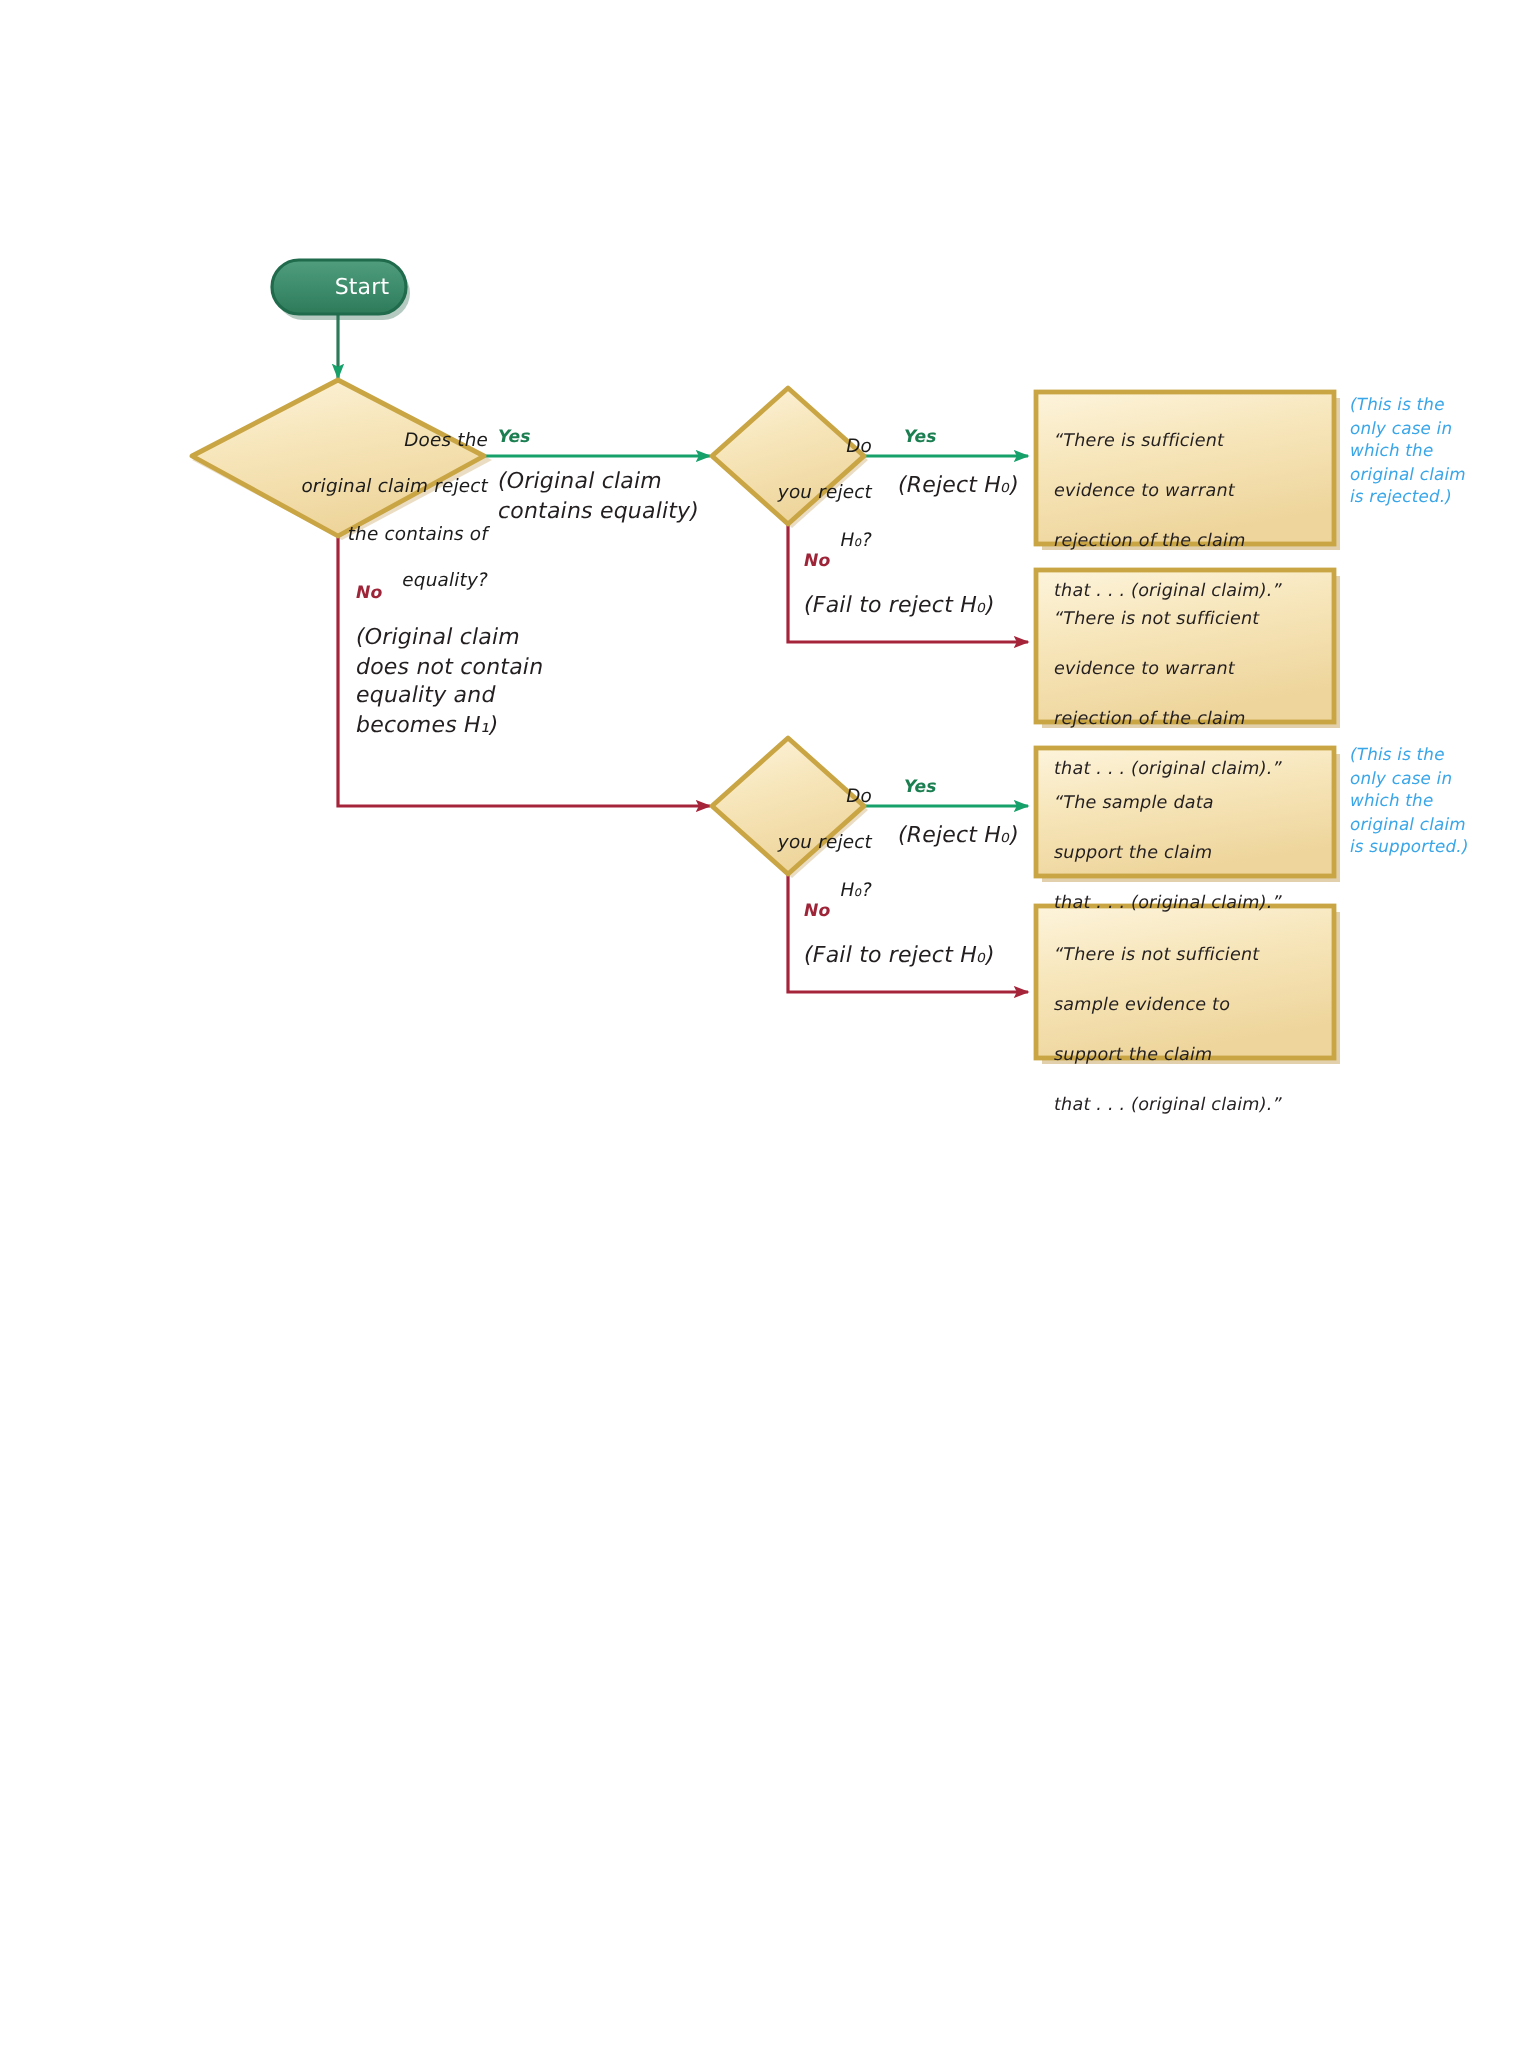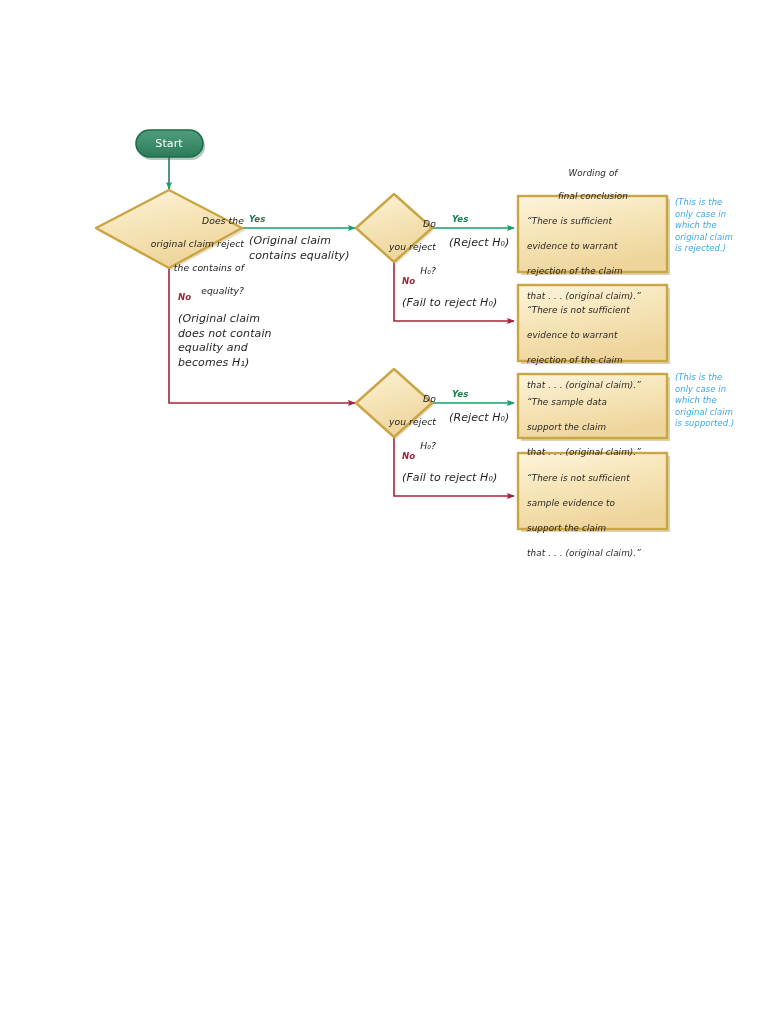--- a/index.html
+++ b/index.html
@@ -190,21 +190,21 @@
     </g>
 
     <g>
       <rect x="521" y="456" width="149" height="76" fill="#b98f3a" opacity="0.42"></rect>
       <rect x="518" y="453" width="149" height="76" fill="url(#shapeGrad)" stroke="#c9a544" stroke-width="2.4"></rect>
     </g>
   </svg>
 
   <div class="layer">
 
-    <div class="txt start-label" style="left:134px; top:137px;">Start</div>
+    <div class="txt start-label" style="left:146px; top:137px;">Start</div>
 
     <div class="txt diamond-label" style="left:94px; top:203px; width:150px;">
       <div>Does the</div>
       <div>original claim reject</div>
       <div>the contains of</div>
       <div>equality?</div>
     </div>
 
     <div class="txt diamond-label" style="left:352px; top:206px; width:84px;">
       <div>Do</div>
@@ -233,24 +233,20 @@
 
     <div class="txt branch-no" style="left:402px; top:276px;">No</div>
     <div class="txt branch-sub" style="left:402px; top:296px; width:112px;">(Fail to reject H₀)</div>
 
     <div class="txt branch-yes" style="left:452px; top:389px;">Yes</div>
     <div class="txt branch-sub" style="left:449px; top:411px; width:76px;">(Reject H₀)</div>
 
     <div class="txt branch-no" style="left:402px; top:451px;">No</div>
     <div class="txt branch-sub" style="left:402px; top:471px; width:112px;">(Fail to reject H₀)</div>
 
-    <div class="txt col-header" style="left:518px; top:156px;">
-      <div>Wording of</div>
-      <div>final conclusion</div>
-    </div>
 
     <div class="txt box-text" style="left:527px; top:203px; width:136px;">
       <div>“There is sufficient</div>
       <div>evidence to warrant</div>
       <div>rejection of the claim</div>
       <div>that . . . (original claim).”</div>
     </div>
 
     <div class="txt box-text" style="left:527px; top:292px; width:136px;">
       <div>“There is not sufficient</div>

